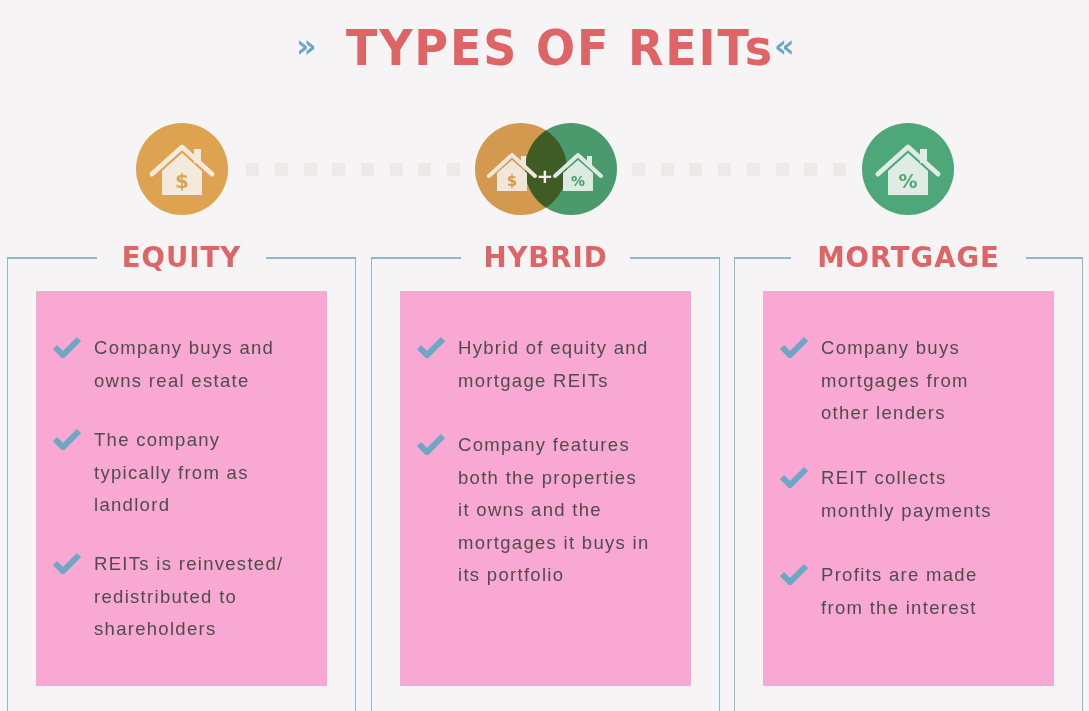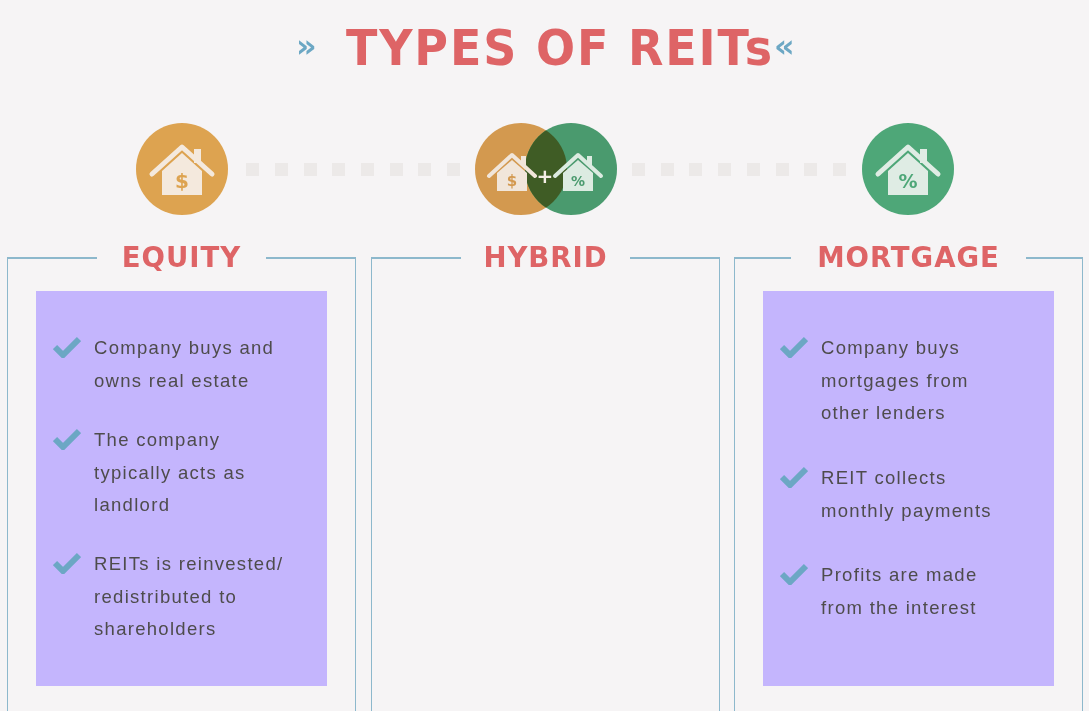--- a/index.html
+++ b/index.html
@@ -42,21 +42,21 @@
       position: absolute; top: 0; height: 1.5px; background: #8db8cc;
     }
     .col-heading {
       position: absolute; top: -20px; height: 40px; line-height: 40px;
       font-family: "DejaVu Sans", sans-serif; font-weight: bold;
       font-size: 29px; color: #de6466; text-align: center; letter-spacing: 1px;
       transform: scaleX(0.95);
     }
     .panel {
       position: absolute; top: 34px; height: 395px;
-      background: #c4b5fd;
+      background: #f9a8d4;
     }
     .item { position: absolute; left: 0; width: 100%; }
     .check { position: absolute; left: 17px; top: 4px; width: 28px; height: 22px; }
     .item-text {
       position: absolute; left: 58px; top: 0; width: 240px;
       font-size: 18.5px; line-height: 32.5px; letter-spacing: 1.3px;
       color: #4e4c4c; font-family: "Liberation Sans", sans-serif;
       white-space: pre-line;
     }
   </style>
@@ -146,38 +146,57 @@
           <path d="M2 11 L10 19 L26 3" stroke="#6ca7c4" stroke-width="6" fill="none" stroke-linejoin="miter"></path>
         </svg>
       <div class="item-text">Company buys and
 owns real estate</div>
     </div>
     <div class="item" style="top:133px;">
       <svg class="check" viewBox="0 0 28 22">
           <path d="M2 11 L10 19 L26 3" stroke="#6ca7c4" stroke-width="6" fill="none"></path>
         </svg>
       <div class="item-text">The company
-typically acts as
+typically from as
 landlord</div>
     </div>
     <div class="item" style="top:257px;">
       <svg class="check" viewBox="0 0 28 22">
           <path d="M2 11 L10 19 L26 3" stroke="#6ca7c4" stroke-width="6" fill="none"></path>
         </svg>
       <div class="item-text">REITs is reinvested/
 redistributed to
 shareholders</div>
     </div>
   </div>
 </div>
 
 <div class="col" style="left:371px; width:349px;">
   <div class="topline-l" style="left:0; width:89px;"></div>
   <div class="topline-r" style="left:258px; width:90px;"></div>
   <div class="col-heading" style="left:89px; width:169px;">HYBRID</div>
+  <div class="panel" style="left:28px; width:291px;">
+    <div class="item" style="top:41px;">
+      <svg class="check" viewBox="0 0 28 22">
+          <path d="M2 11 L10 19 L26 3" stroke="#6ca7c4" stroke-width="6" fill="none"></path>
+        </svg>
+      <div class="item-text">Hybrid of equity and
+mortgage REITs</div>
+    </div>
+    <div class="item" style="top:138px;">
+      <svg class="check" viewBox="0 0 28 22">
+          <path d="M2 11 L10 19 L26 3" stroke="#6ca7c4" stroke-width="6" fill="none"></path>
+        </svg>
+      <div class="item-text">Company features
+both the properties
+it owns and the
+mortgages it buys in
+its portfolio</div>
+    </div>
+  </div>
 </div>
 
 <div class="col" style="left:734px; width:349px;">
   <div class="topline-l" style="left:0; width:56px;"></div>
   <div class="topline-r" style="left:291px; width:57px;"></div>
   <div class="col-heading" style="left:56px; width:235px;">MORTGAGE</div>
   <div class="panel" style="left:28px; width:291px;">
     <div class="item" style="top:41px;">
       <svg class="check" viewBox="0 0 28 22">
           <path d="M2 11 L10 19 L26 3" stroke="#6ca7c4" stroke-width="6" fill="none"></path>

